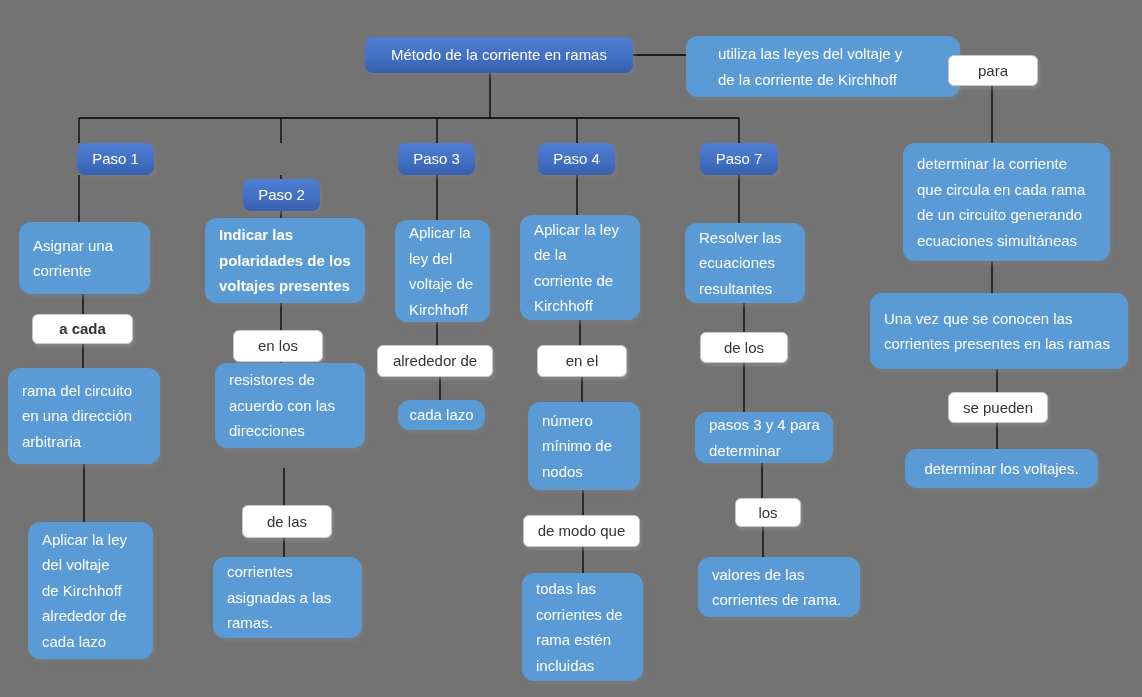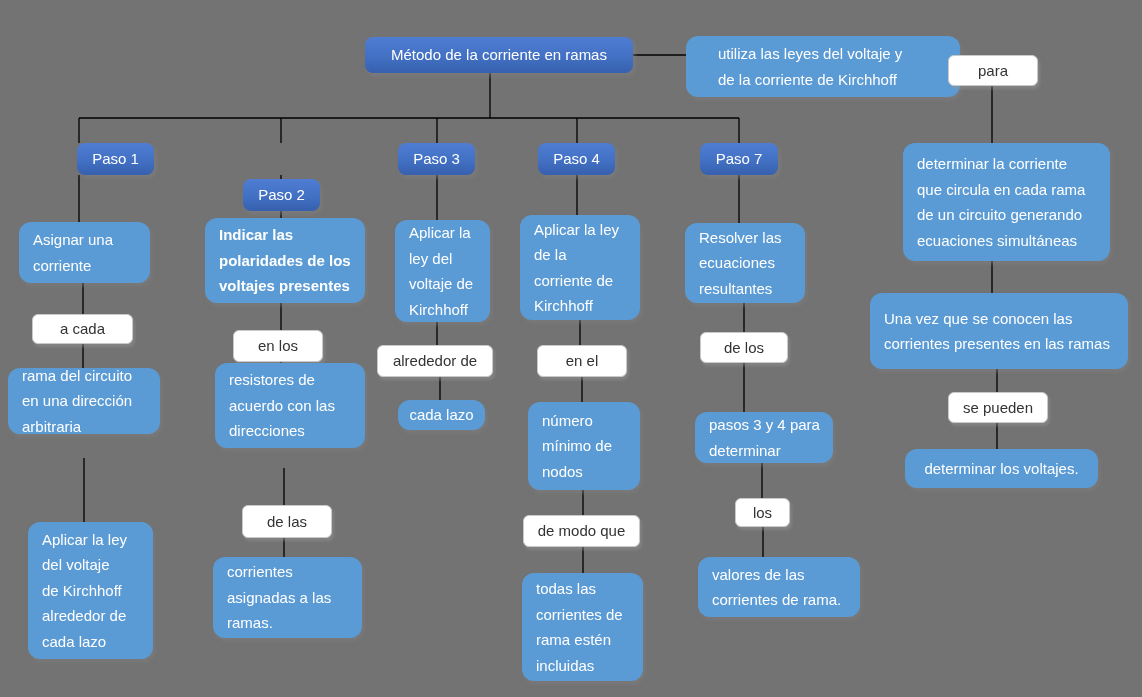--- a/index.html
+++ b/index.html
@@ -137,28 +137,28 @@
   <div class="node nd" style="left:398px;top:143px;width:77px;height:32px;">
     <span>Paso 3</span>
   </div>
   <div class="node nd" style="left:538px;top:143px;width:77px;height:32px;">
     <span>Paso 4</span>
   </div>
   <div class="node nd" style="left:700px;top:143px;width:78px;height:32px;">
     <span>Paso 7</span>
   </div>
 
-  <div class="node nb" style="left:19px;top:222px;width:131px;height:61px;">
+  <div class="node nb" style="left:19px;top:222px;width:131px;height:72px;">
     <span>Asignar una
 corriente</span>
   </div>
-  <div class="node nw" style="left:32px;top:314px;width:101px;height:30px;">
+  <div class="node nw" style="left:32px;top:314px;width:101px;height:30px;font-weight:bold;">
     <span>a cada</span>
   </div>
-  <div class="node nb" style="left:8px;top:368px;width:152px;height:66px;">
+  <div class="node nb" style="left:8px;top:368px;width:152px;height:96px;">
     <span>rama del circuito
 en una dirección
 arbitraria</span>
   </div>
   <div class="node nb" style="left:28px;top:522px;width:125px;height:137px;">
     <span>Aplicar la ley
 del voltaje
 de Kirchhoff
 alrededor de
 cada lazo</span>
@@ -228,21 +228,21 @@
 rama estén
 incluidas</span>
   </div>
   <div class="node nw" style="left:700px;top:332px;width:88px;height:31px;">
     <span>de los</span>
   </div>
   <div class="node nb" style="left:695px;top:412px;width:138px;height:51px;">
     <span>pasos 3 y 4 para
 determinar</span>
   </div>
-  <div class="node nw" style="left:735px;top:498px;width:55px;height:29px;">
+  <div class="node nw" style="left:735px;top:498px;width:66px;height:29px;">
     <span>los</span>
   </div>
   <div class="node nb" style="left:698px;top:557px;width:162px;height:60px;">
     <span>valores de las
 corrientes de rama.</span>
   </div>
 
 </div>
 
 </body></html>

